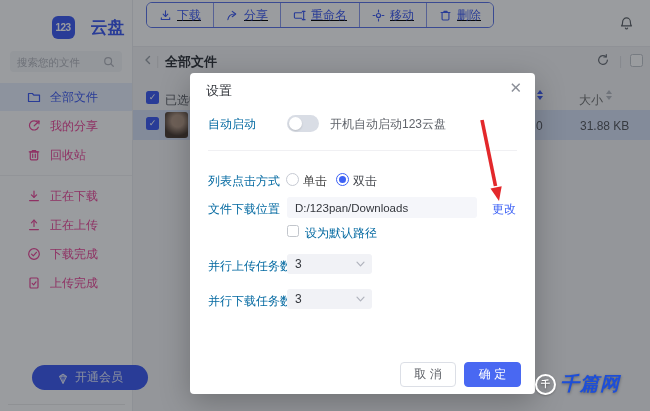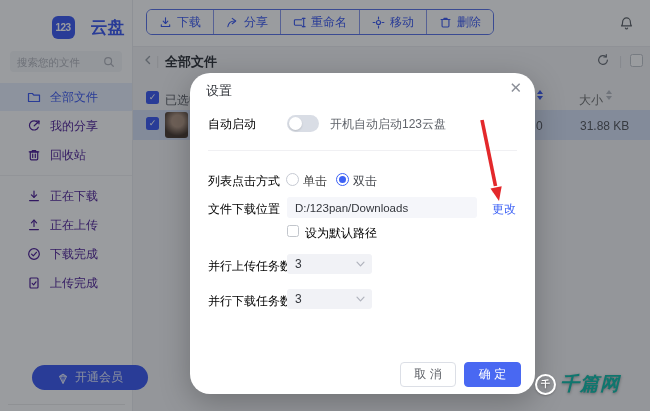--- a/index.html
+++ b/index.html
@@ -10,29 +10,29 @@
 
   
   .sidebar{position:absolute;left:0;top:0;width:133px;height:411px;background:#fff;border-right:1px solid #ebedf0;box-sizing:border-box;}
   .logo{position:absolute;left:16px;right:0;top:16px;display:flex;justify-content:center;align-items:center;gap:16px;padding-left:28px;}
   .logo-badge{width:23px;height:23px;border-radius:6px;background:#3d5af1;color:#fff;font-weight:bold;font-size:10px;display:flex;align-items:center;justify-content:center;letter-spacing:-.5px;}
   .logo-name{font-size:17px;font-weight:800;color:#3d5af1;}
   .search{position:absolute;left:10px;top:51px;width:112px;height:21px;background:#f5f6f8;border-radius:4px;display:flex;align-items:center;padding:0 7px;gap:0;box-sizing:border-box;}
   .search input{flex:1;min-width:0;border:0;background:transparent;font-size:10.5px;color:#333;outline:none;padding:0;}
   .search input::placeholder{color:#b2b5bc;}
   .nav{position:absolute;left:0;top:83px;width:132px;}
-  .nav-item{height:28px;display:flex;align-items:center;gap:9px;padding-left:27px;font-size:12px;color:#4c1d95;margin-bottom:1px;cursor:default;}
+  .nav-item{height:28px;display:flex;align-items:center;gap:9px;padding-left:27px;font-size:12px;color:#ec4899;margin-bottom:1px;cursor:default;}
   .nav-item.active{background:#e9effd;color:#3d5af1;}
   .nav-div{height:1px;background:#f1f1f3;margin:6px 0;}
   .vip-btn{position:absolute;left:0;top:365px;width:116px;height:25px;border-radius:13px;background:#3d5af1;color:#dfe6ff;display:flex;align-items:center;justify-content:center;gap:6px;font-size:12px;margin-left:32px;}
   .side-bottom-div{position:absolute;left:8px;top:404px;width:117px;height:1px;background:#ececec;}
 
   
   .topbar{position:absolute;left:133px;top:0;width:517px;height:47px;background:#fff;border-bottom:1px solid #ededf0;box-sizing:border-box;}
-  .btn-group{position:absolute;left:13px;top:9px;display:flex;border:1px solid #6largely;border:1px solid #5a73e8;border-radius:6px;overflow:hidden;background:#fff;}
+  .btn-group{position:absolute;left:13px;top:2px;display:flex;border:1px solid #6largely;border:1px solid #5a73e8;border-radius:6px;overflow:hidden;background:#fff;text-decoration:underline;}
   .tb-btn{display:flex;align-items:center;gap:5px;height:24px;padding:0 12px;font-size:12px;color:#3d5af1;background:#fff;border-left:1px solid #8b9aee;white-space:nowrap;}
   .tb-btn:first-child{border-left:0;}
   .bell{position:absolute;left:486px;top:16px;color:#5f6368;}
 
   
   .pathbar-chevron{left:142px;top:54px;color:#9aa0a6;}
   .pathbar-sep{left:156px;top:53px;color:#e0e0e3;font-size:13px;}
   .pathbar-title{left:165px;top:53px;font-size:13px;font-weight:bold;color:#2f3237;}
   .refresh{left:596px;top:53px;color:#6b6f76;}
   .hdr-sep{left:619px;top:54px;color:#dcdce0;font-size:12px;}
@@ -42,45 +42,45 @@
   .listheader-label{left:165px;top:92px;font-size:12px;color:#5b5e64;}
   .sort{display:flex;flex-direction:column;gap:2px;align-items:center;}
   .tri-up{width:0;height:0;border-left:3.5px solid transparent;border-right:3.5px solid transparent;border-bottom:4.5px solid currentColor;}
   .tri-dn{width:0;height:0;border-left:3.5px solid transparent;border-right:3.5px solid transparent;border-top:4.5px solid currentColor;}
   .file-row{left:133px;top:110px;width:517px;height:30px;background:#d8e2f7;}
   .thumb{left:165px;top:112px;width:23px;height:26px;border-radius:3px;background:radial-gradient(circle at 55% 35%,#b59a86 0 28%,#4a3b31 70%),#3a3028;}
   .cell-text{font-size:12px;color:#55585e;}
 
   
   .overlay{position:absolute;inset:0;background:rgba(15,18,26,.42);z-index:10;}
-  .dialog{position:absolute;left:190px;top:73px;width:345px;height:321px;background:#fff;border-radius:20px;box-shadow:0 8px 30px rgba(0,0,0,.25);z-index:20;}
+  .dialog{position:absolute;left:190px;top:73px;width:345px;height:321px;background:#fff;border-radius:4px;box-shadow:0 8px 30px rgba(0,0,0,.25);z-index:20;}
   .dlg-title{position:absolute;left:16px;top:9px;font-size:13px;color:#33363c;font-weight:500;}
   .dlg-close{position:absolute;right:13px;top:7px;font-size:15px;color:#8c9099;line-height:1;cursor:default;}
-  .dlg-label{position:absolute;font-size:12px;color:#000000;}
+  .dlg-label{position:absolute;font-size:12px;color:#0369a1;}
   .toggle{position:absolute;left:97px;top:42px;width:32px;height:17px;border-radius:9px;background:#d9dde5;}
   .toggle-knob{position:absolute;left:2px;top:2px;width:13px;height:13px;border-radius:50%;background:#fff;box-shadow:0 1px 2px rgba(0,0,0,.15);}
   .dlg-div{position:absolute;left:18px;right:18px;top:77px;height:1px;background:#f0f0f3;}
   .radio{width:13px;height:13px;border-radius:50%;box-sizing:border-box;}
   .radio-off{border:1px solid #c6cad3;background:#fff;}
   .radio-on{border:1px solid #3d62f5;background:#fff;display:flex;align-items:center;justify-content:center;}
   .radio-on i{width:7px;height:7px;border-radius:50%;background:#3d62f5;}
   .path-input{position:absolute;left:97px;top:124px;width:190px;height:21px;background:#f5f6fa;border:0;border-radius:3px;font-size:11.5px;color:#33363c;padding:0 8px;box-sizing:border-box;outline:none;font-family:inherit;}
   .link{color:#3d62f5;font-size:12px;}
   .select{position:absolute;width:85px;height:20px;background:#f1f2f6;border-radius:3px;display:flex;align-items:center;justify-content:space-between;padding:0 7px 0 8px;box-sizing:border-box;font-size:12px;color:#33363c;}
   .select .chev{color:#b0b3bd;}
   .btn{position:absolute;height:25px;border-radius:4px;font-size:12px;display:flex;align-items:center;justify-content:center;box-sizing:border-box;cursor:default;}
   .btn-cancel{left:210px;top:289px;width:56px;background:#fff;border:1px solid #dcdfe6;color:#5b5e64;}
   .btn-confirm{left:274px;top:289px;width:57px;background:#4968f2;border:1px solid #4968f2;color:#fff;}
 
   .arrow-layer{position:absolute;inset:0;z-index:30;pointer-events:none;}
 
   
   .watermark{position:absolute;left:535px;top:371px;z-index:40;display:flex;align-items:center;gap:4px;}
   .wm-circle{width:17px;height:17px;border:2px solid #fff;border-radius:50%;color:#fff;font-size:9px;font-weight:bold;display:flex;align-items:center;justify-content:center;text-shadow:0 1px 2px rgba(0,0,0,.4);box-shadow:0 1px 2px rgba(0,0,0,.25);}
-  .wm-text{font-size:19px;font-weight:900;font-style:italic;color:#0f766e;text-shadow:0 1px 3px rgba(0,0,0,.35);letter-spacing:1px;}
+  .wm-text{font-size:19px;font-weight:900;font-style:italic;color:#1d4ed8;text-shadow:0 1px 3px rgba(0,0,0,.35);letter-spacing:1px;}
 </style>
 </head>
 <body>
 
 <div class="stage">
 
   <aside class="sidebar">
     <div class="logo">
       <span class="logo-badge">123</span>
       <span class="logo-name">云盘</span>

